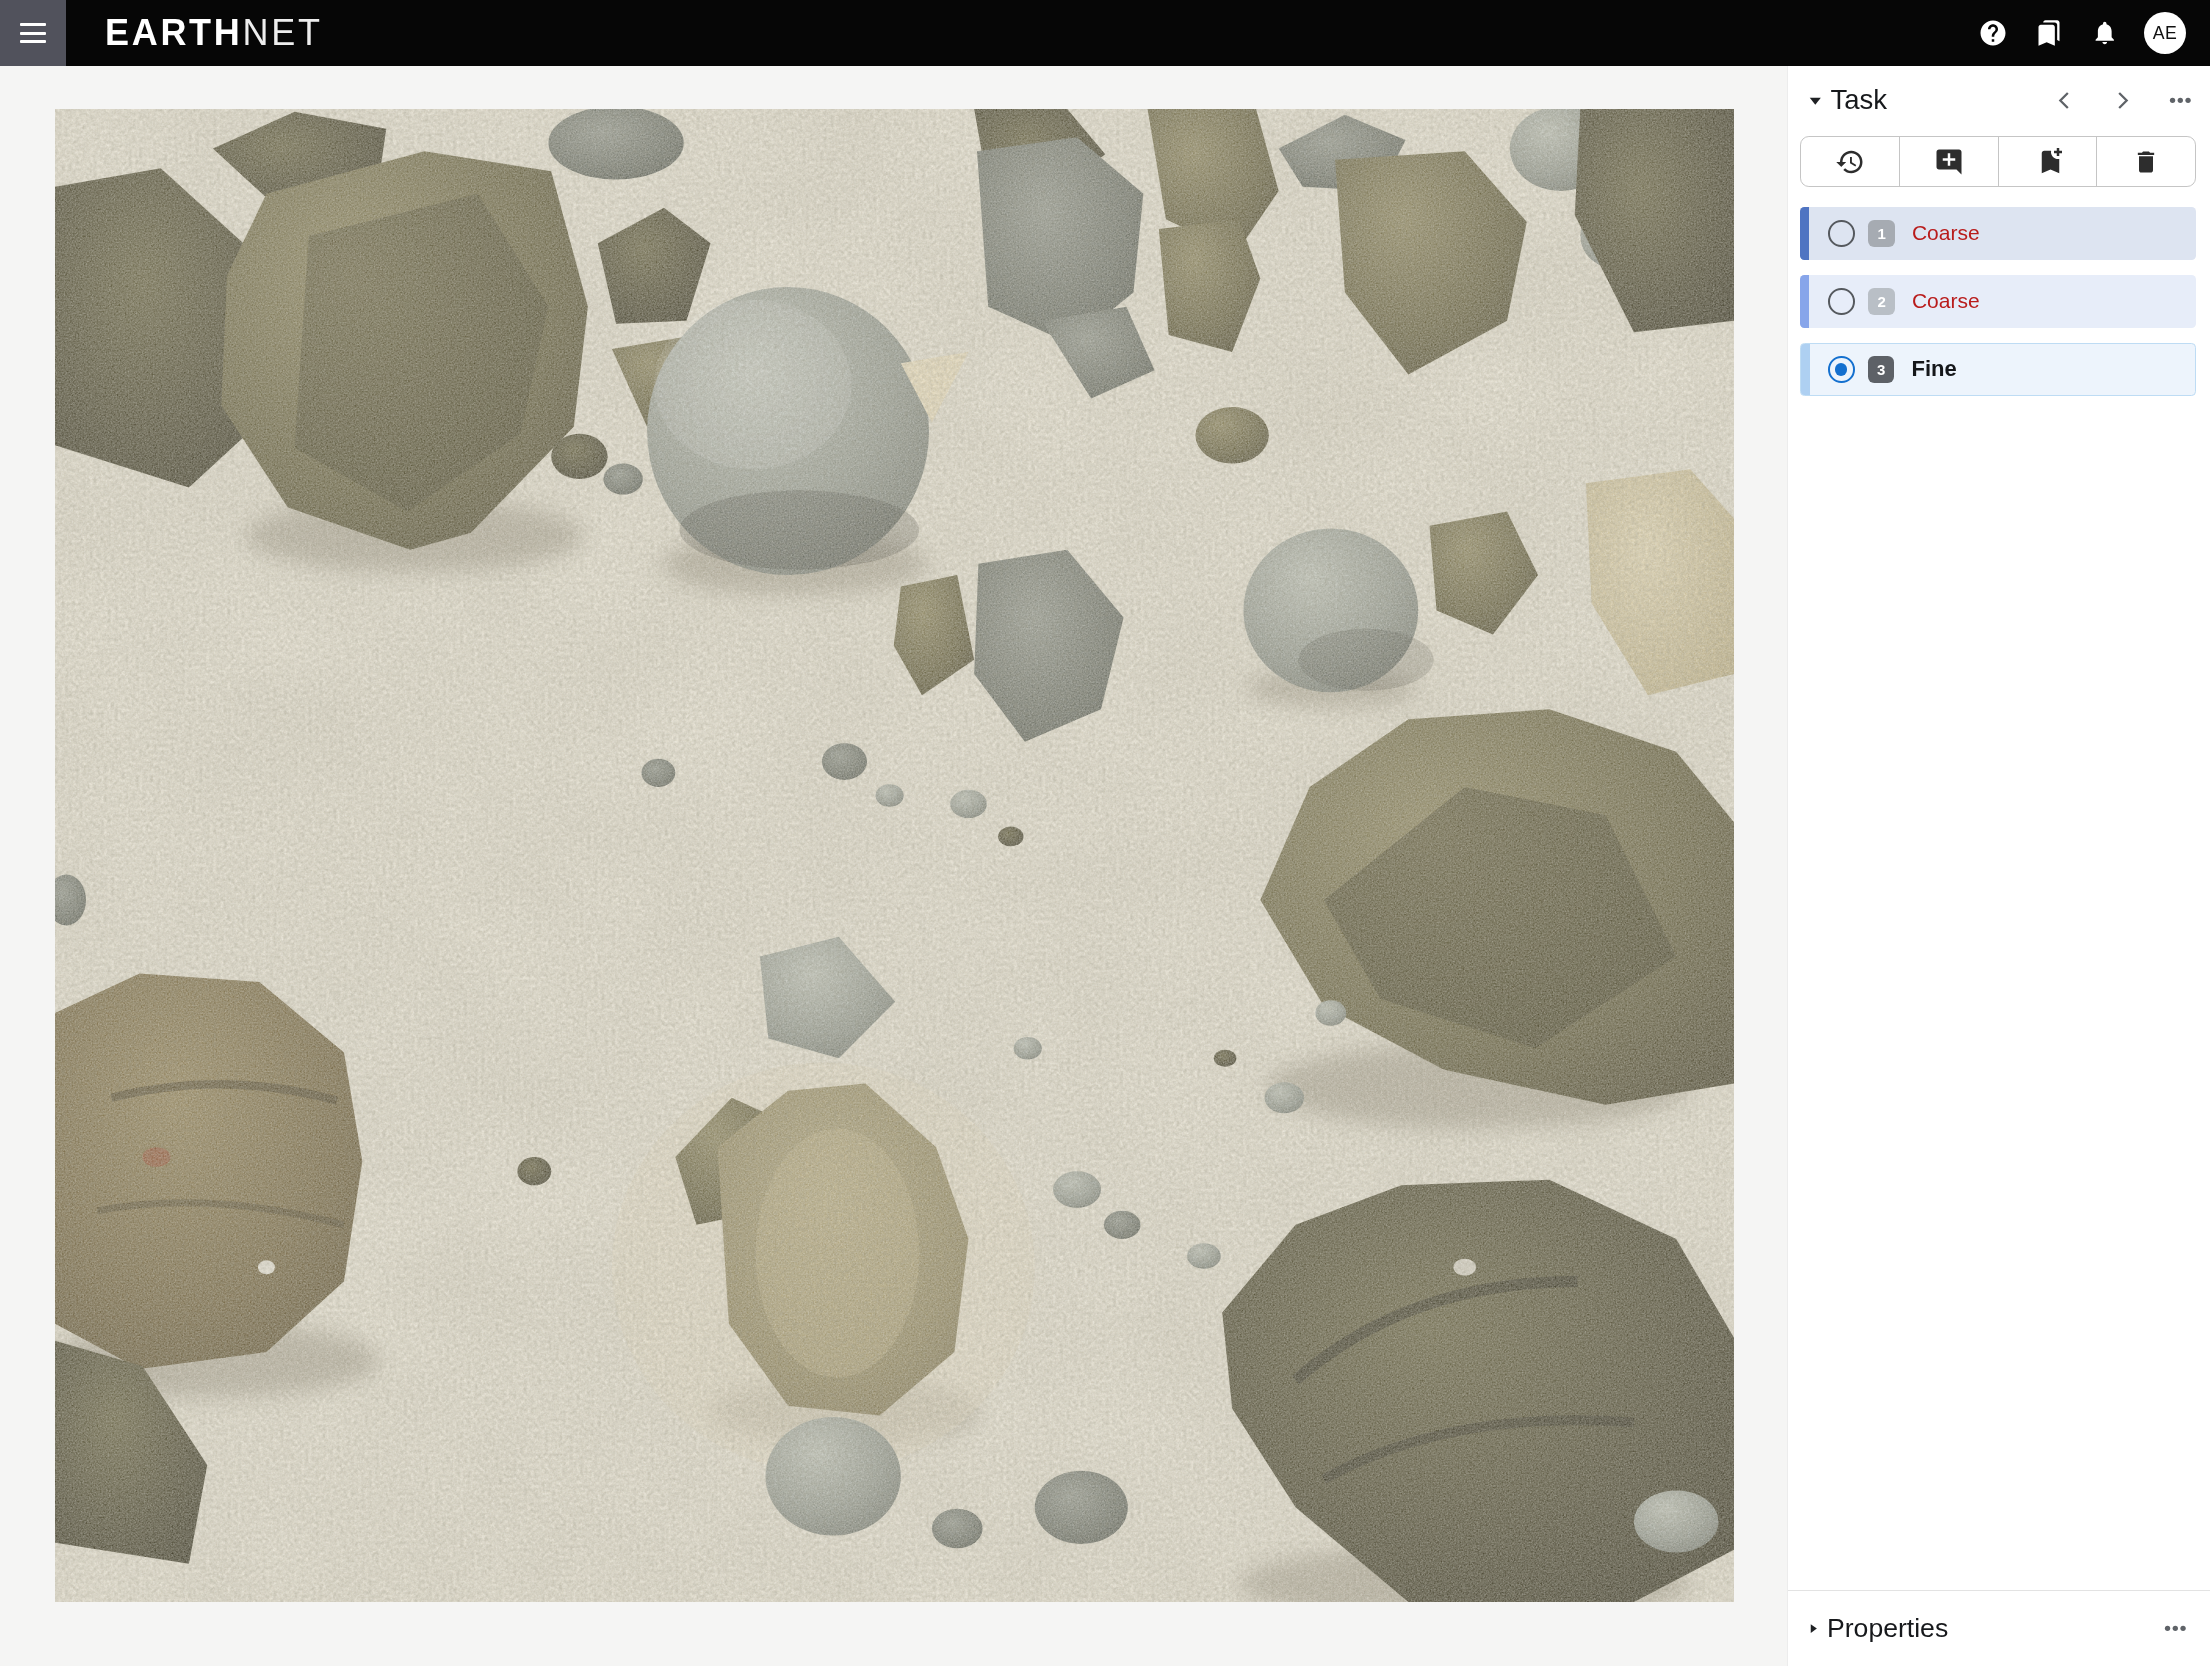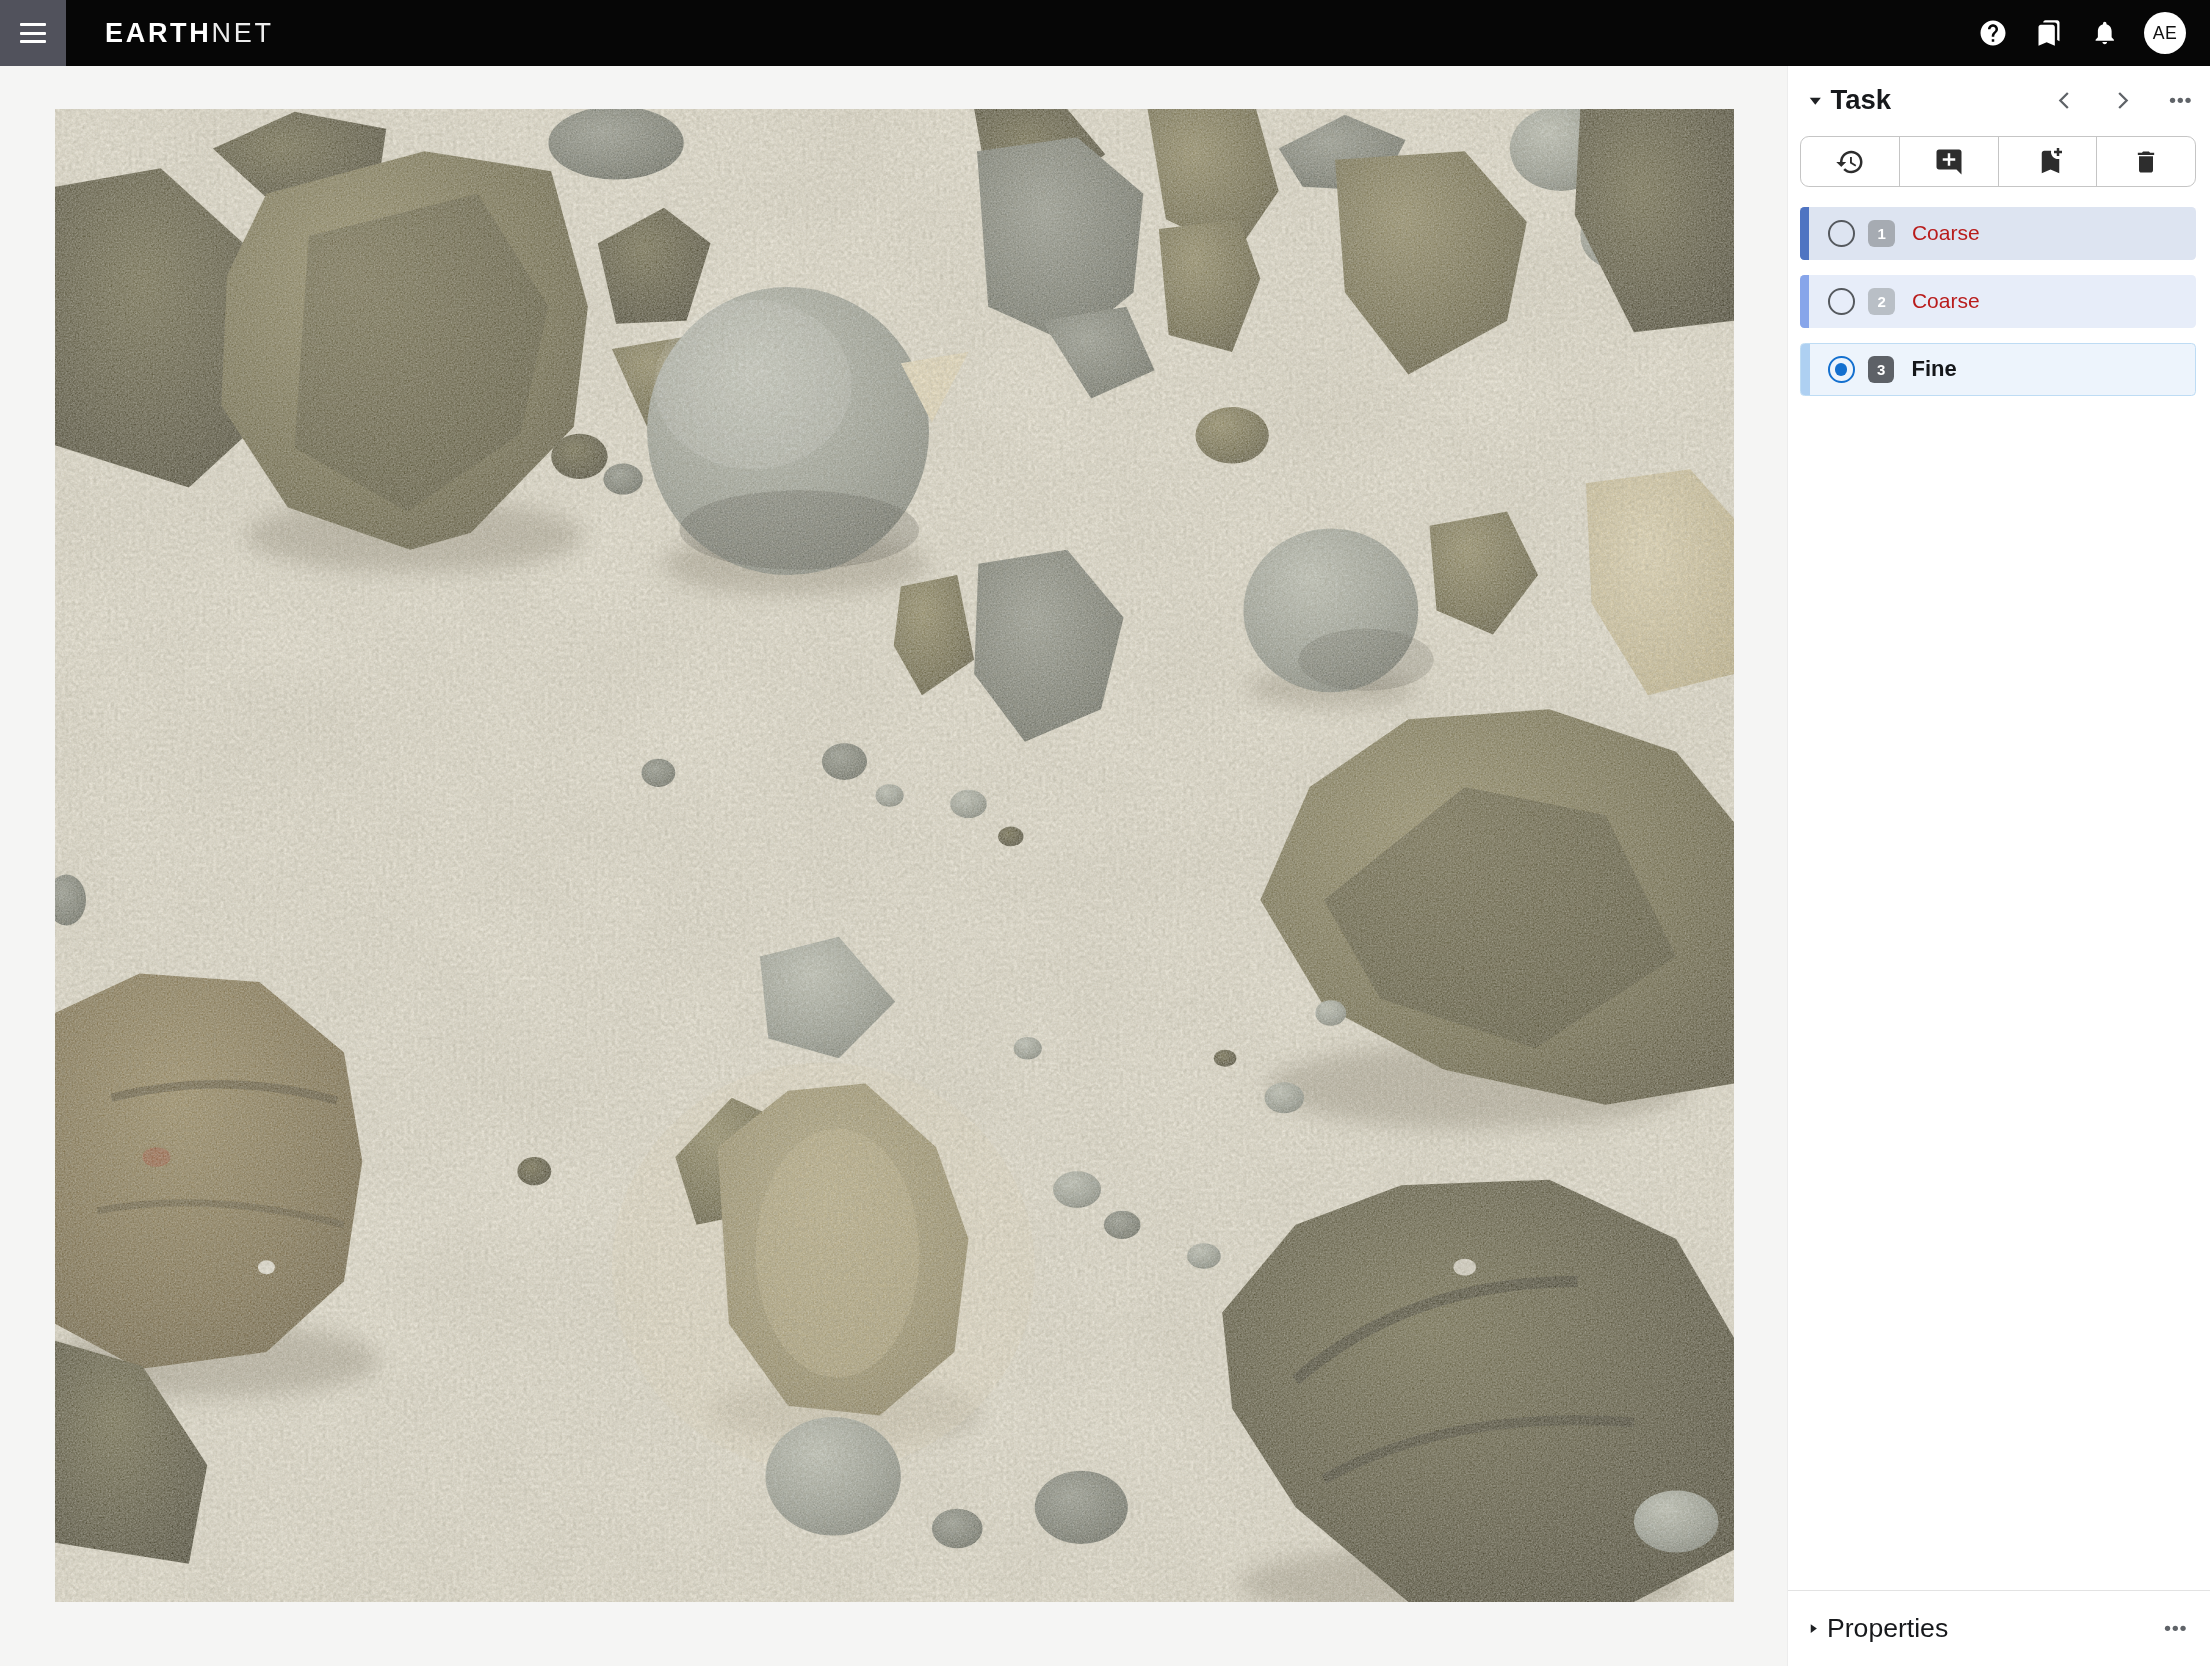--- a/index.html
+++ b/index.html
@@ -7,21 +7,21 @@
     width:2210px;height:1667px;position:relative;overflow:hidden;
     background:#f5f5f4;font-family:"Liberation Sans", sans-serif;
     -webkit-font-smoothing:antialiased;
   }
   
   .navbar{position:absolute;left:0;top:0;width:2210px;height:66px;background:#060606;
     display:flex;align-items:center;z-index:5;}
   .menu-tile{width:66px;height:66px;background:#51525c;border:none;display:flex;flex-direction:column;
     align-items:center;justify-content:center;gap:5.3px;cursor:pointer;flex:0 0 auto;}
   .menu-tile .bar{width:26.6px;height:3px;background:#ffffff;border-radius:0.9px;}
-  .brand{margin-left:39px;font-size:27px;letter-spacing:2.7px;color:#ffffff;white-space:nowrap;}
+  .brand{margin-left:39px;font-size:36px;letter-spacing:2.7px;color:#ffffff;white-space:nowrap;}
   .brand-bold{font-weight:700;}
   .brand-light{font-weight:300;color:#ededed;}
   .nav-actions{margin-left:auto;display:flex;align-items:center;gap:22px;padding-right:24px;}
   .nav-icon-btn{width:34px;height:34px;display:flex;align-items:center;justify-content:center;
     background:none;border:none;color:#ffffff;cursor:pointer;padding:0;}
   .avatar{width:42px;height:42px;border-radius:50%;background:#ffffff;color:#101010;border:none;
     display:flex;align-items:center;justify-content:center;font-size:17.7px;font-weight:500;
     letter-spacing:0.4px;cursor:pointer;}
   
   .content{position:absolute;left:0;top:66px;width:1787px;height:1600px;background:#f5f5f4;}
@@ -266,21 +266,21 @@
   </div>
 </main>
 
 <aside class="panel">
   <div class="panel-header">
     <button class="icon-btn caret-btn" aria-label="collapse task">
       <svg width="26.6" height="26.6" viewBox="0 0 24 24" fill="currentColor">
           <path d="M7 9.8h10L12 16z"></path>
         </svg>
     </button>
-    <h2 class="panel-title" style="margin:0;font-weight:700;">Task</h2>
+    <h2 class="panel-title" style="margin:0;font-weight:400;">Task</h2>
     <div class="spacer"></div>
     <button class="icon-btn" aria-label="previous">
       <svg width="25" height="25" viewBox="0 0 24 24" fill="none" stroke="currentColor" stroke-width="2.2">
           <path d="M15.2 4.8 8 12l7.2 7.2"></path>
         </svg>
     </button>
     <div class="hdr-gap"></div>
     <button class="icon-btn" aria-label="next">
       <svg width="25" height="25" viewBox="0 0 24 24" fill="none" stroke="currentColor" stroke-width="2.2">
           <path d="M8.8 4.8 16 12l-7.2 7.2"></path>

